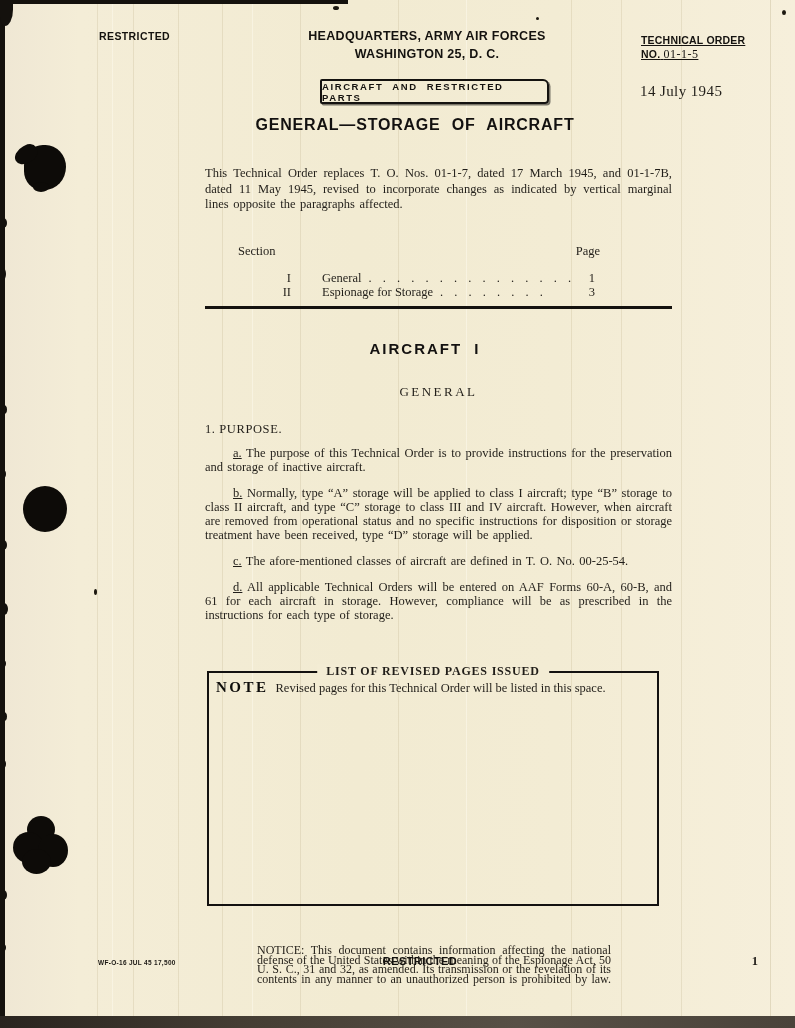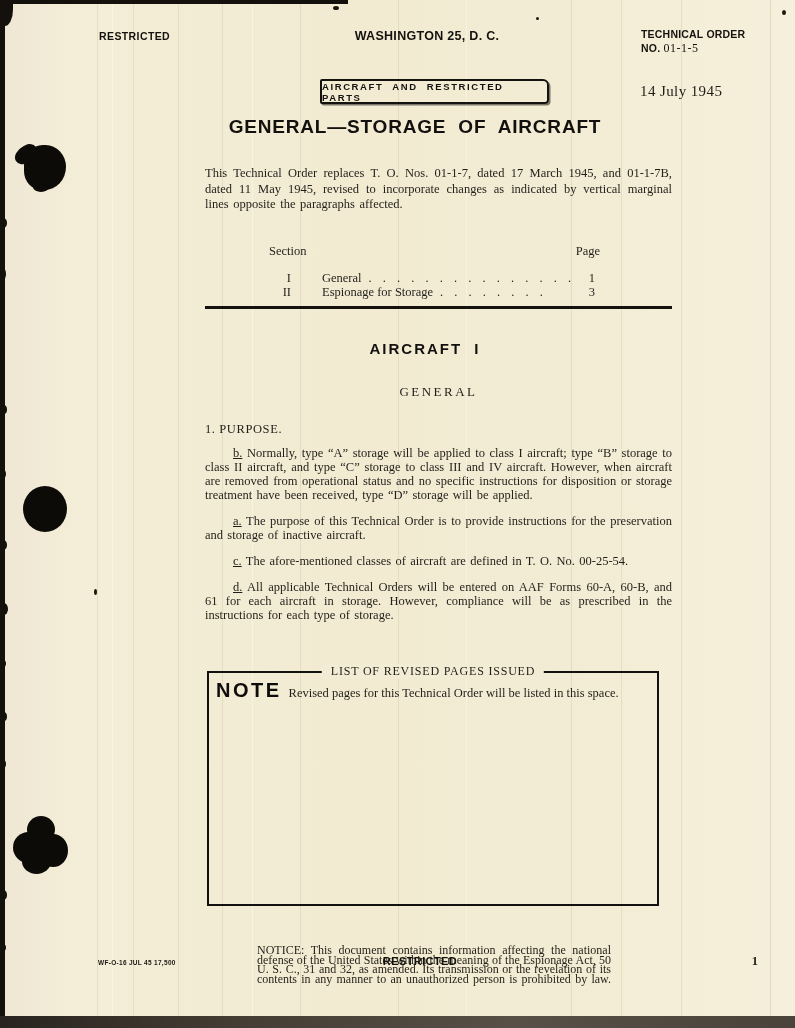--- a/index.html
+++ b/index.html
@@ -20,60 +20,60 @@
   .edge-corner{position:absolute;left:0;top:0;width:13px;height:26px;background:#14110d;border-radius:0 0 70% 40%;}
   .edge-bottom{position:absolute;left:0;bottom:0;width:795px;height:12px;
     background:linear-gradient(90deg,#29241f 0,#443d33 30%,#575046 65%,#4a433a 100%);}
   .nub{position:absolute;left:0;background:#14110d;border-radius:0 60% 60% 0;}
   .speck{position:absolute;background:#1c180f;border-radius:50%;}
   
   .hole{position:absolute;background:#0d0b08;border-radius:50%;}
   
   .restricted-top{left:99px;top:30px;font-size:10.5px;font-weight:bold;letter-spacing:.4px;color:#14120f;}
   .org-block{left:277px;top:27px;width:300px;text-align:center;font-weight:bold;font-size:12.5px;letter-spacing:.3px;color:#14120f;line-height:18px;}
-  .to-block{left:641px;top:27px;font-size:10.5px;font-weight:bold;letter-spacing:.2px;color:#14120f;line-height:14px;}
+  .to-block{left:641px;top:33px;font-size:10.5px;font-weight:bold;letter-spacing:.2px;color:#14120f;line-height:14px;text-decoration:underline;}
   .to-num{font-family:"Liberation Serif","DejaVu Serif",serif;font-weight:normal;font-size:12px;letter-spacing:.5px;}
   .cat-box{left:320px;top:79px;width:225px;height:21px;border:2px solid #14120f;border-radius:2px 6px 4px 2px;
     box-shadow:1.5px 1.5px 0 rgba(20,18,15,.55);display:flex;align-items:center;justify-content:center;
     font-size:9.5px;font-weight:bold;letter-spacing:1.6px;word-spacing:5px;color:#14120f;background:transparent;}
   .date{left:640px;top:83px;font-size:15px;letter-spacing:.4px;}
   
-  .doc-title{left:185px;top:116px;width:460px;text-align:center;font-size:19px;font-weight:bold;letter-spacing:.8px;word-spacing:6px;color:#131110;}
+  .doc-title{left:185px;top:116px;width:460px;text-align:center;font-size:16px;font-weight:bold;letter-spacing:.8px;word-spacing:6px;color:#131110;}
   
   .intro{left:205px;top:166px;width:467px;font-size:12.5px;line-height:15.5px;text-align:justify;word-spacing:1.5px;}
   
   .toc{left:205px;top:232px;width:467px;}
   .toc-head{display:flex;align-items:center;height:17px;width:463px;}
   .toc-head .hl{height:2.5px;background:#14120f;}
   .toc-head .hl.l{width:115px;}
   .toc-head .hl.r{flex:1;}
   .toc-head .tt{padding:0 7px;font-weight:bold;font-size:14px;letter-spacing:2.5px;word-spacing:5px;color:#131110;}
   .toc-cols{display:flex;margin-top:12px;font-size:12.5px;height:14px;}
-  .toc-cols .c1{margin-left:64px;}
+  .toc-cols .c1{margin-left:33px;}
   .toc-cols .c2{margin-left:auto;margin-right:72px;}
   .toc-row{display:flex;font-size:12.5px;line-height:14px;margin-top:0;}
   .toc-row.first{margin-top:13px;}
   .toc-num{width:86px;text-align:right;}
   .toc-title{margin-left:31px;white-space:nowrap;}
   .toc-dots{margin-left:7px;letter-spacing:4px;white-space:nowrap;overflow:hidden;}
   .toc-page{margin-left:auto;margin-right:77px;text-align:right;}
   .toc-rule{margin-top:7px;height:2.5px;background:#14120f;width:467px;}
   
   .sec-head{left:205px;top:340px;width:440px;text-align:center;font-size:15px;font-weight:bold;letter-spacing:2px;word-spacing:6px;color:#131110;}
   .sec-sub{left:205px;top:384px;width:467px;text-align:center;font-size:13px;letter-spacing:2.5px;}
   .purpose{left:205px;top:422px;font-size:12.5px;letter-spacing:.6px;}
   .paras{left:205px;top:446px;width:467px;font-size:12.5px;line-height:14px;}
   .paras p{margin:0 0 12px 0;text-align:justify;word-spacing:1.2px;text-indent:28px;}
   .plabel{text-decoration:underline;}
   
   .notebox{left:207px;top:671px;width:448px;height:231px;border:2.5px solid #131110;}
   .nb-legend{position:absolute;top:-9px;left:50%;transform:translateX(-50%);background:#f3ecd4;
-    padding:0 9px;font-size:12px;font-weight:normal;letter-spacing:.8px;white-space:nowrap;}
+    padding:0 9px;font-size:12px;font-weight:bold;letter-spacing:.8px;white-space:nowrap;}
   .nb-line{padding:6px 7px 0 7px;font-size:12.5px;}
-  .nb-note{font-family:Liberation Sans, sans-serif;font-weight:bold;font-size:20px;letter-spacing:2.5px;margin-right:7px;color:#0e0d0b;}
+  .nb-note{font-family:Liberation Serif, serif;font-weight:bold;font-size:15px;letter-spacing:2.5px;margin-right:7px;color:#0e0d0b;}
   
   .notice{left:257px;top:946px;width:354px;font-size:12px;font-weight:normal;line-height:9.7px;
     text-align:justify;text-align-last:justify;color:#27231c;}
   .print-code{left:98px;top:959px;font-size:6.5px;font-weight:bold;letter-spacing:.3px;color:#1a1713;}
   .restricted-bot{left:340px;top:955px;width:160px;text-align:center;font-size:11px;font-weight:bold;letter-spacing:.4px;color:#14120f;}
   .page-num{left:738px;top:954px;width:20px;text-align:right;font-size:12.5px;font-weight:bold;}
 </style>
 </head>
 <body>
 
@@ -88,20 +88,21 @@
   <div class="crease" style="left:300px"></div>
   <div class="crease" style="left:398px"></div>
   <div class="crease lt" style="left:466px"></div>
   <div class="crease" style="left:571px"></div>
   <div class="crease" style="left:621px"></div>
   <div class="crease" style="left:681px"></div>
   <div class="crease" style="left:770px;opacity:.25"></div>
 
   <div class="abs restricted-top sans">RESTRICTED</div>
   <div class="abs org-block sans">
+    <div>HEADQUARTERS, ARMY AIR FORCES</div>
     <div>WASHINGTON 25, D. C.</div>
   </div>
   <div class="abs to-block sans">
     <div>TECHNICAL ORDER</div>
     <div><span>NO.</span> <span class="to-num">01-1-5</span></div>
   </div>
   <div class="abs cat-box sans">
     <span>AIRCRAFT AND RESTRICTED PARTS</span>
   </div>
   <div class="abs date">14 July 1945</div>
@@ -128,22 +129,22 @@
       <span class="toc-page">3</span>
     </div>
     <div class="toc-rule"></div>
   </div>
 
   <div class="abs sec-head sans">AIRCRAFT I</div>
   <div class="abs sec-sub">GENERAL</div>
   <div class="abs purpose">1. PURPOSE.</div>
 
   <div class="abs paras">
+    <p><span class="plabel">a.</span> <span>The purpose of this Technical Order is to provide instructions for the preservation and storage of inactive aircraft.</span></p>
     <p><span class="plabel">b.</span> <span>Normally, type “A” storage will be applied to class I aircraft; type “B” storage to class II aircraft, and type “C” storage to class III and IV aircraft. However, when aircraft are removed from operational status and no specific instructions for disposition or storage treatment have been received, type “D” storage will be applied.</span></p>
-    <p><span class="plabel">a.</span> <span>The purpose of this Technical Order is to provide instructions for the preservation and storage of inactive aircraft.</span></p>
     <p><span class="plabel">c.</span> <span>The afore-mentioned classes of aircraft are defined in T. O. No. 00-25-54.</span></p>
     <p><span class="plabel">d.</span> <span>All applicable Technical Orders will be entered on AAF Forms 60-A, 60-B, and 61 for each aircraft in storage. However, compliance will be as prescribed in the instructions for each type of storage.</span></p>
   </div>
 
   <div class="abs notebox">
     <div class="nb-legend">LIST OF REVISED PAGES ISSUED</div>
     <div class="nb-line">
       <span class="nb-note">NOTE</span><span>Revised pages for this Technical Order will be listed in this space.</span>
     </div>
   </div>

